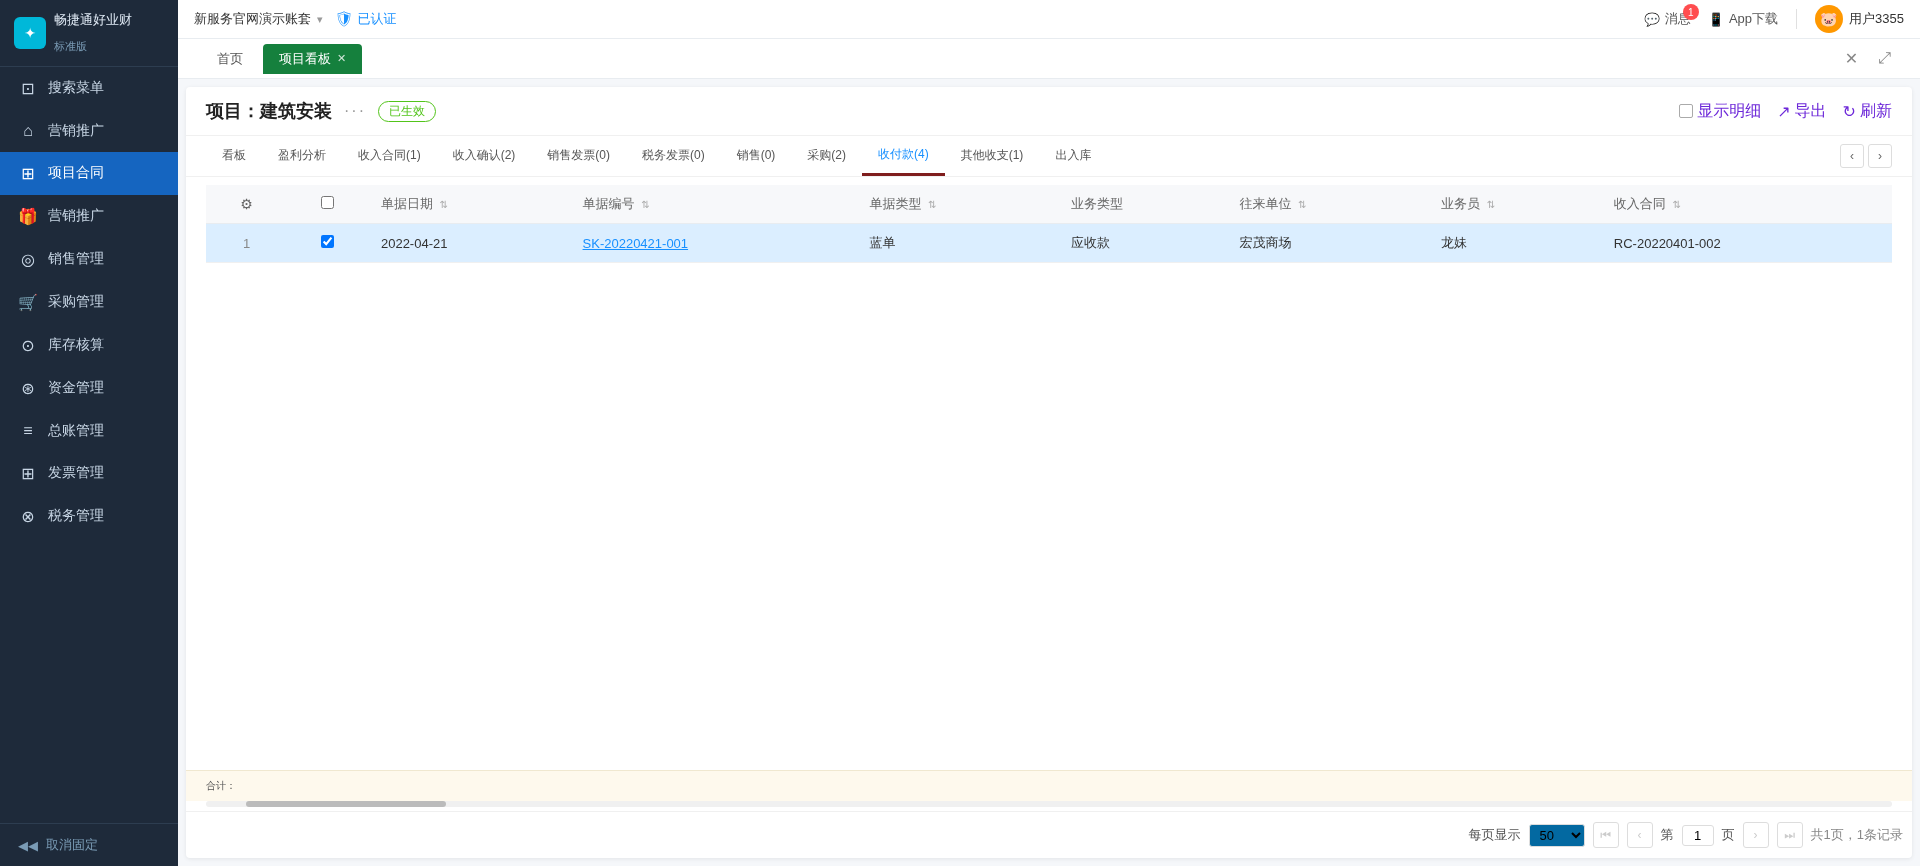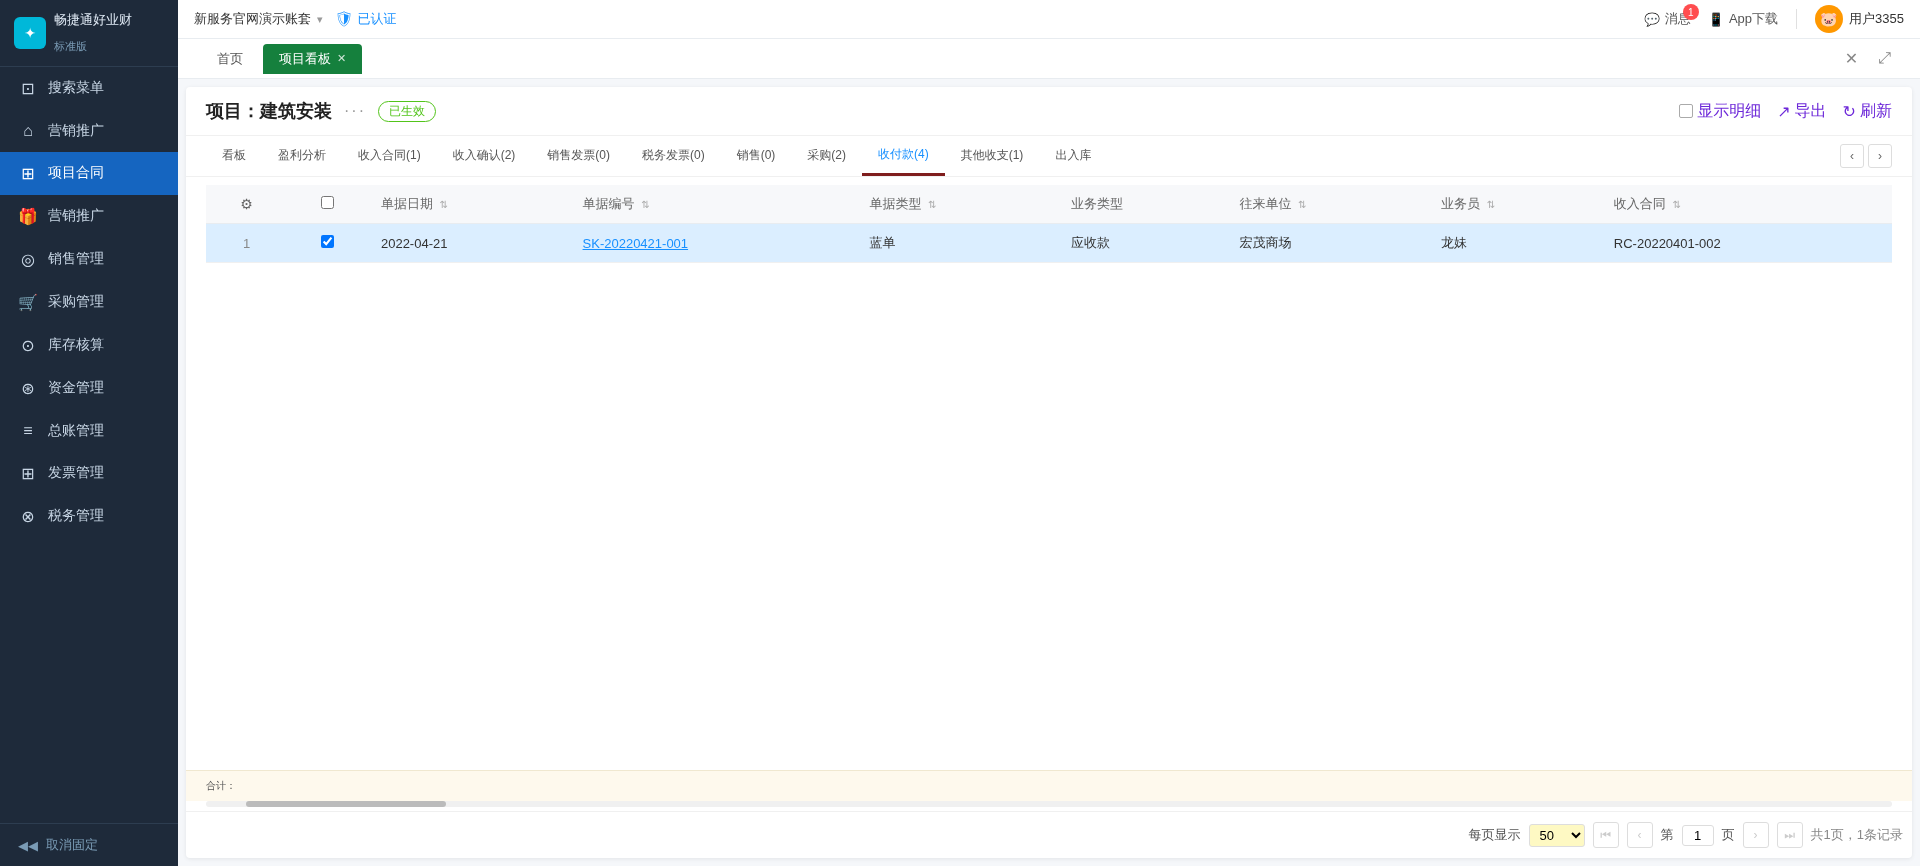--- a/index.html
+++ b/index.html
@@ -349,21 +349,21 @@
       border-top: 1px solid #f0f0f0;
       font-size: 13px;
       color: #555;
     }
     .page-size-select {
       border: 1px solid #ddd;
       border-radius: 3px;
       padding: 2px 6px;
       font-size: 13px;
       cursor: pointer;
-      background: #fef9c3;
+      background: #0369a1;
     }
     .page-btn {
       width: 26px; height: 26px;
       border: 1px solid #ddd;
       border-radius: 3px;
       background: #fff;
       cursor: pointer;
       display: flex; align-items: center; justify-content: center;
       font-size: 12px;
       color: #555;

